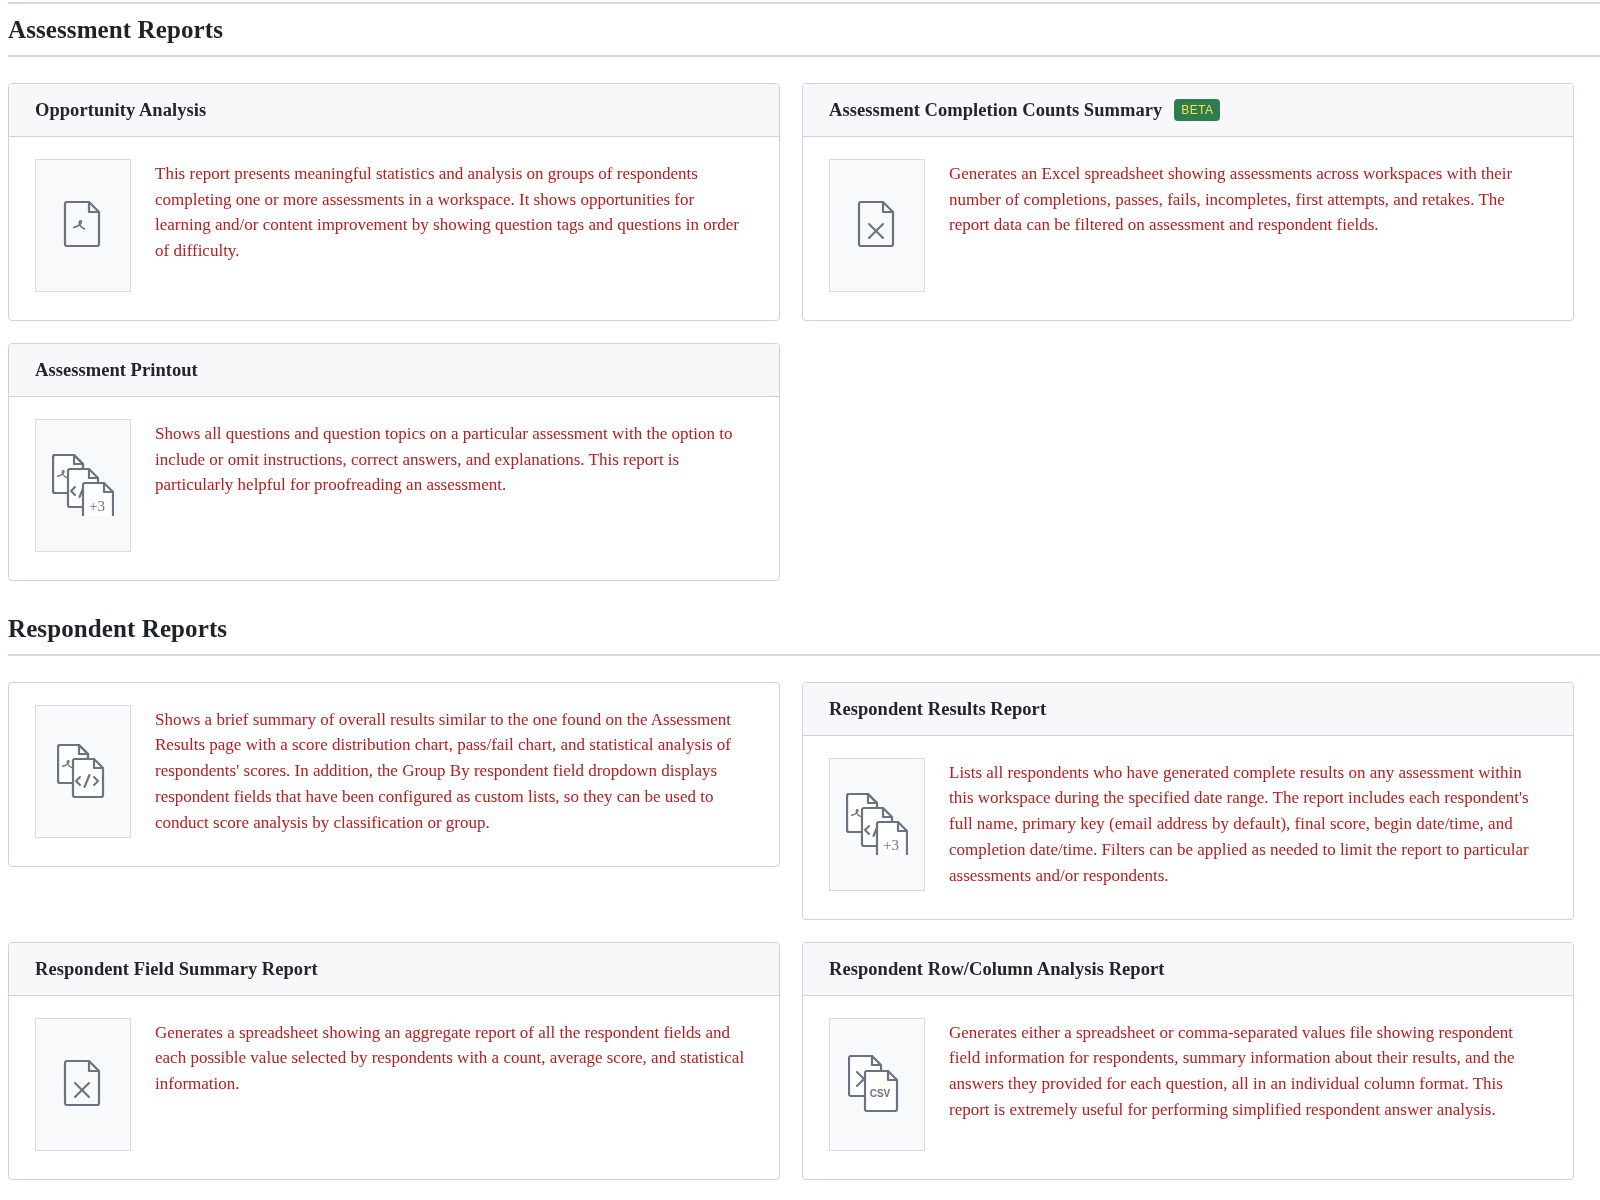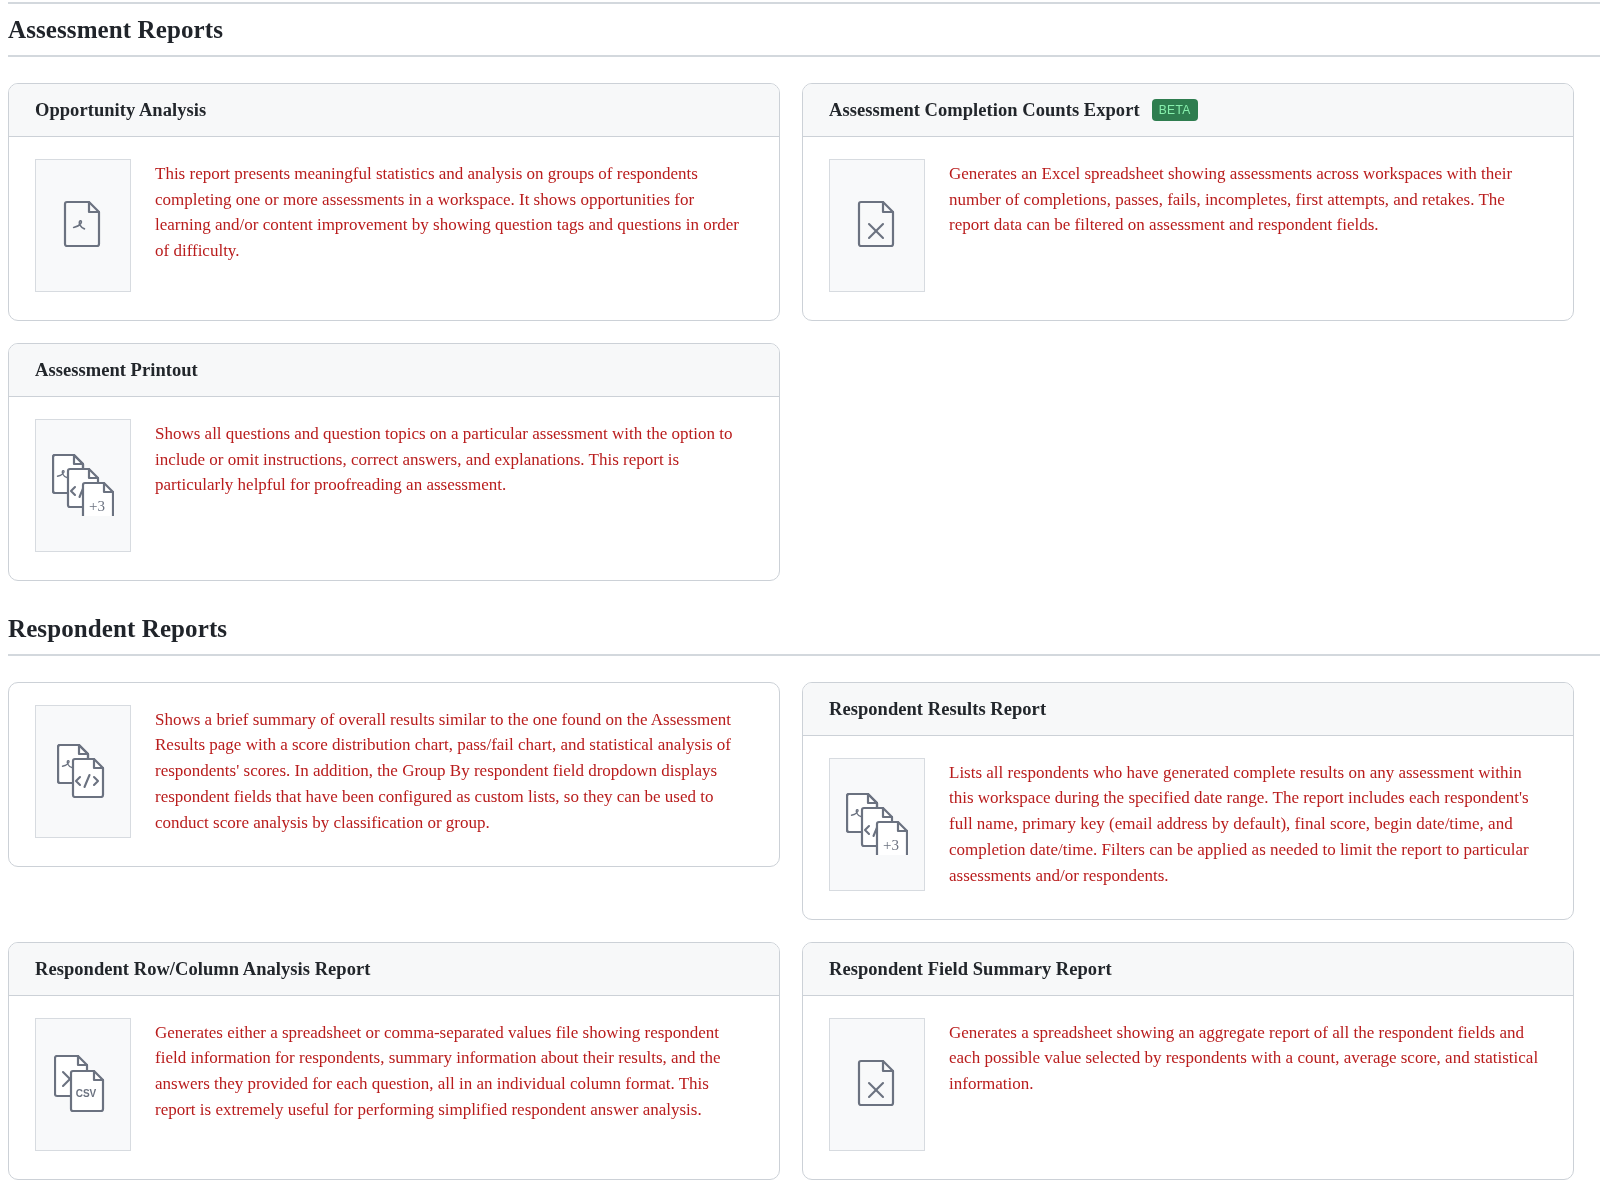--- a/index.html
+++ b/index.html
@@ -52,21 +52,21 @@
   }
   .col {
     width: 772px;
     flex: 0 0 772px;
     margin-bottom: 22px;
   }
 
   
   .card {
     border: 1px solid #ccd1d7;
-    border-radius: 10px;
+    border-radius: 4px;
     background: #ffffff;
     overflow: hidden;
   }
   .card-header {
     background: #f7f8f9;
     border-bottom: 1px solid #ccd1d7;
     padding: 14px 26px 13px 26px;
     display: flex;
     align-items: center;
     gap: 12px;
@@ -75,21 +75,21 @@
   .card-title {
     font-size: 18.5px;
     font-weight: bold;
     color: #22262b;
     line-height: 1.2;
     letter-spacing: 0.05px;
   }
   .badge {
     display: inline-block;
     background: #2e7d4f;
-    color: #86efac;
+    color: #fde047;
     font-family: "Liberation Sans", sans-serif;
     font-size: 12px;
     font-weight: normal;
     letter-spacing: 0.4px;
     line-height: 1;
     padding: 5px 7px 5px 7px;
     border-radius: 4px;
     position: relative;
     top: 0px;
   }
@@ -149,21 +149,21 @@
     </g>
                   </svg>
                 </div>
                 <div class="card-text">This report presents meaningful statistics and analysis on groups of respondents completing one or more assessments in a workspace. It shows opportunities for learning and/or content improvement by showing question tags and questions in order of difficulty.</div>
               </div>
             </div>
           </div>
           <div class="col">
             <div class="card">
               <div class="card-header">
-                <span class="card-title">Assessment Completion Counts Export</span>
+                <span class="card-title">Assessment Completion Counts Summary</span>
                 <span class="badge">BETA</span>
               </div>
               <div class="card-body">
                 <div class="icon-box">
                   <svg width="40" height="50" viewBox="0 0 40 50" fill="none" stroke="#6b7280" stroke-width="2.2" stroke-linejoin="round" stroke-linecap="round">
                     <path d="M4,2 h22 l10,10 v32 a2,2 0 0 1 -2,2 h-30 a2,2 0 0 1 -2,-2 v-40 a2,2 0 0 1 2,-2 z"></path>
                     <path d="M26,2 v10 h10"></path>
                     <g stroke="#6b7280" stroke-width="2.1" stroke-linecap="round" fill="none">
       <path d="M12,24 L26,38"></path>
       <path d="M26,24 L12,38"></path>
@@ -272,56 +272,56 @@
                     <text x="45" y="57" text-anchor="middle" font-family="Liberation Serif, serif" font-size="15" fill="#6b7280" stroke="none">+3</text>
                   </svg>
                 </div>
                 <div class="card-text">Lists all respondents who have generated complete results on any assessment within this workspace during the specified date range. The report includes each respondent's full name, primary key (email address by default), final score, begin date/time, and completion date/time. Filters can be applied as needed to limit the report to particular assessments and/or respondents.</div>
               </div>
             </div>
           </div>
           <div class="col">
             <div class="card">
               <div class="card-header">
+                <span class="card-title">Respondent Field Summary Report</span>
+              </div>
+              <div class="card-body">
+                <div class="icon-box">
+                  <svg width="40" height="50" viewBox="0 0 40 50" fill="none" stroke="#6b7280" stroke-width="2.2" stroke-linejoin="round" stroke-linecap="round">
+                    <path d="M4,2 h22 l10,10 v32 a2,2 0 0 1 -2,2 h-30 a2,2 0 0 1 -2,-2 v-40 a2,2 0 0 1 2,-2 z"></path>
+                    <path d="M26,2 v10 h10"></path>
+                    <g stroke="#6b7280" stroke-width="2.1" stroke-linecap="round" fill="none">
+      <path d="M12,24 L26,38"></path>
+      <path d="M26,24 L12,38"></path>
+    </g>
+                  </svg>
+                </div>
+                <div class="card-text">Generates a spreadsheet showing an aggregate report of all the respondent fields and each possible value selected by respondents with a count, average score, and statistical information.</div>
+              </div>
+            </div>
+          </div>
+          <div class="col">
+            <div class="card">
+              <div class="card-header">
                 <span class="card-title">Respondent Row/Column Analysis Report</span>
               </div>
               <div class="card-body">
                 <div class="icon-box">
                   <svg width="58" height="58" viewBox="0 0 58 58" fill="none" stroke="#6b7280" stroke-width="2.2" stroke-linejoin="round" stroke-linecap="round">
                     <path d="M3,1 h21 l9,9 v29 a2,2 0 0 1 -2,2 h-28 a2,2 0 0 1 -2,-2 v-36 a2,2 0 0 1 2,-2 z" fill="#ffffff"></path>
                     <path d="M24,1 v9 h9"></path>
                     <g stroke="#6b7280" stroke-width="2.1" stroke-linecap="round" fill="none">
       <path d="M9,17 L23,31"></path>
       <path d="M23,17 L9,31"></path>
     </g>
                     <path d="M19,16 h21 l9,9 v29 a2,2 0 0 1 -2,2 h-28 a2,2 0 0 1 -2,-2 v-36 a2,2 0 0 1 2,-2 z" fill="#ffffff"></path>
                     <path d="M40,16 v9 h9"></path>
                     <text x="32" y="42" text-anchor="middle" font-family="Liberation Sans, sans-serif" font-weight="bold" font-size="10" fill="#6b7280" stroke="none">CSV</text>
                   </svg>
                 </div>
                 <div class="card-text">Generates either a spreadsheet or comma-separated values file showing respondent field information for respondents, summary information about their results, and the answers they provided for each question, all in an individual column format. This report is extremely useful for performing simplified respondent answer analysis.</div>
               </div>
             </div>
           </div>
-          <div class="col">
-            <div class="card">
-              <div class="card-header">
-                <span class="card-title">Respondent Field Summary Report</span>
-              </div>
-              <div class="card-body">
-                <div class="icon-box">
-                  <svg width="40" height="50" viewBox="0 0 40 50" fill="none" stroke="#6b7280" stroke-width="2.2" stroke-linejoin="round" stroke-linecap="round">
-                    <path d="M4,2 h22 l10,10 v32 a2,2 0 0 1 -2,2 h-30 a2,2 0 0 1 -2,-2 v-40 a2,2 0 0 1 2,-2 z"></path>
-                    <path d="M26,2 v10 h10"></path>
-                    <g stroke="#6b7280" stroke-width="2.1" stroke-linecap="round" fill="none">
-      <path d="M12,24 L26,38"></path>
-      <path d="M26,24 L12,38"></path>
-    </g>
-                  </svg>
-                </div>
-                <div class="card-text">Generates a spreadsheet showing an aggregate report of all the respondent fields and each possible value selected by respondents with a count, average score, and statistical information.</div>
-              </div>
-            </div>
-          </div>
         </div>
       </div>
     </div>
 </div>
 
 </body></html>

